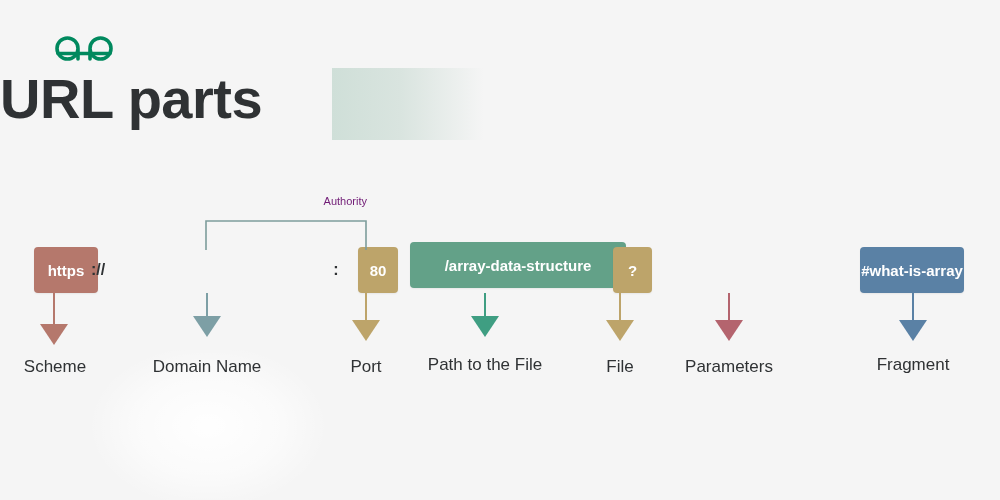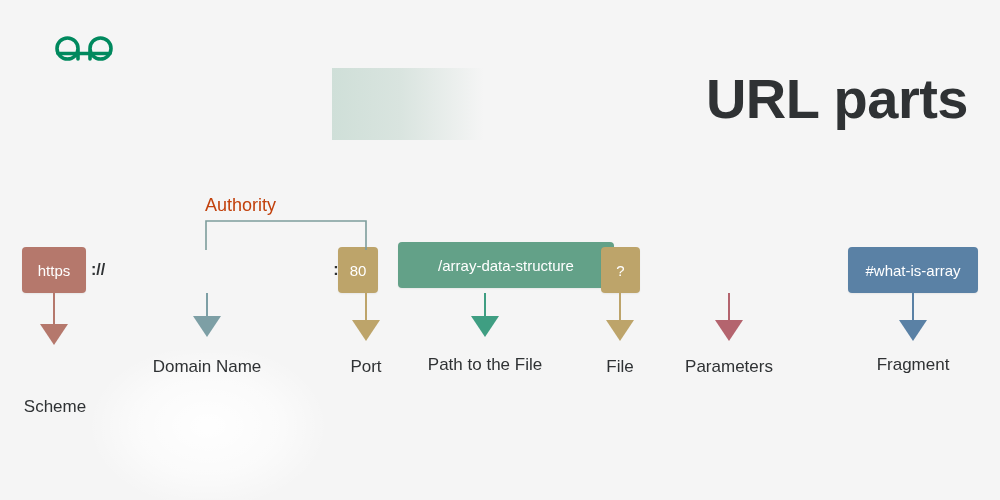--- a/index.html
+++ b/index.html
@@ -21,21 +21,21 @@
                 rgba(255,255,255,0.0) 75%);
     pointer-events: none;
   }
 
   
   #logo { position: absolute; left: 48px; top: 32px; width: 72px; height: 44px; }
 
   
   #title-wrap {
     position: absolute; left: 0; top: 64px; width: 968px;
-    text-align: right;
+    text-align: left;
   }
   #title-highlight {
     position: absolute; left: 332px; top: 68px;
     width: 152px; height: 72px;
     background: linear-gradient(90deg, #cfdfd8 0%, #d9e4df 45%, rgba(239,242,240,0) 100%);
   }
   #page-title {
     position: relative;
     font-size: 56px; font-weight: bold;
     color: #2f3234;
@@ -45,41 +45,42 @@
 
   
   #diagram { position: absolute; left: 0; top: 0; width: 1000px; height: 500px; }
 
   .seg-box {
     position: absolute;
     height: 46px;
     border-radius: 4px;
     display: flex; align-items: center; justify-content: center;
     color: #ffffff;
-    font-size: 15px; font-weight: normal;
+    font-size: 15px; font-weight: bold;
     white-space: nowrap;
     box-shadow: 0 1px 2px rgba(0,0,0,0.06);
+    margin-left: 12px;
   }
   .sep {
     position: absolute;
     height: 46px;
     display: flex; align-items: center; justify-content: center;
     color: #2f3234; font-size: 16px; font-weight: bold;
   }
   .seg-label {
     position: absolute;
     color: #2f3234;
     font-size: 17px;
     text-align: center;
     white-space: nowrap;
   }
   #authority-label {
     position: absolute;
-    color: #c2410c; font-size: 18px;
-    text-align: left; white-space: nowrap;
+    color: #701a75; font-size: 11px;
+    text-align: right; white-space: nowrap;
     left: 205px; top: 195px; width: 162px;
   }
   svg.overlay { position: absolute; left: 0; top: 0; width: 1000px; height: 500px; pointer-events: none; }
 </style>
 </head>
 <body>
 
 <div id="watermark"></div>
 
 <div id="logo">
@@ -107,34 +108,34 @@
 
   <div class="sep" style="left:86px; top:247px; width:24px;">
     <span>://</span>
   </div>
 
 
   <div class="sep" style="left:326px; top:247px; width:20px;">
     <span>:</span>
   </div>
 
-  <div class="seg-box" style="left:338px; top:247px; width:40px; background:#bda46a;">
+  <div class="seg-box" style="left:346px; top:247px; width:40px; background:#bda46a;">
     <span>80</span>
   </div>
 
   <div class="seg-box" style="left:398px; top:242px; width:216px; background:#63a188;">
     <span>/array-data-structure</span>
   </div>
 
   <div class="seg-box" style="left:601px; top:247px; width:39px; background:#bda46a;">
     <span>?</span>
   </div>
 
 
-  <div class="seg-box" style="left:848px; top:247px; width:130px; background:#5a81a5;">
+  <div class="seg-box" style="left:848px; top:247px; width:104px; background:#5a81a5;">
     <span>#what-is-array</span>
   </div>
 
   <svg class="overlay" viewBox="0 0 1000 500">
 
     <g fill="none" stroke="#7d9d9c" stroke-width="1.6">
       <path d="M206,250 L206,221 L366,221 L366,250"></path>
     </g>
 
     <g>
@@ -166,21 +167,21 @@
       <line x1="729" y1="293" x2="729" y2="322" stroke="#b4646e" stroke-width="2"></line>
       <polygon points="715,320 743,320 729,341" fill="#b4646e"></polygon>
     </g>
 
     <g>
       <line x1="913" y1="293" x2="913" y2="322" stroke="#5a81a5" stroke-width="2"></line>
       <polygon points="899,320 927,320 913,341" fill="#5a81a5"></polygon>
     </g>
   </svg>
 
-  <div class="seg-label" style="left:0px;   top:357px; width:110px;margin-top:40px;">Scheme</div>
+  <div class="seg-label" style="left:0px;   top:357px; width:110px;">Scheme</div>
   <div class="seg-label" style="left:127px; top:357px; width:160px;">Domain Name</div>
   <div class="seg-label" style="left:316px; top:357px; width:100px;">Port</div>
   <div class="seg-label" style="left:405px; top:355px; width:160px;">Path to the File</div>
   <div class="seg-label" style="left:570px; top:357px; width:100px;">File</div>
   <div class="seg-label" style="left:838px; top:355px; width:150px;">Fragment</div>
   <div class="seg-label" style="left:654px; top:357px; width:150px;">Parameters</div>
 
 </div>
 
 </body></html>

